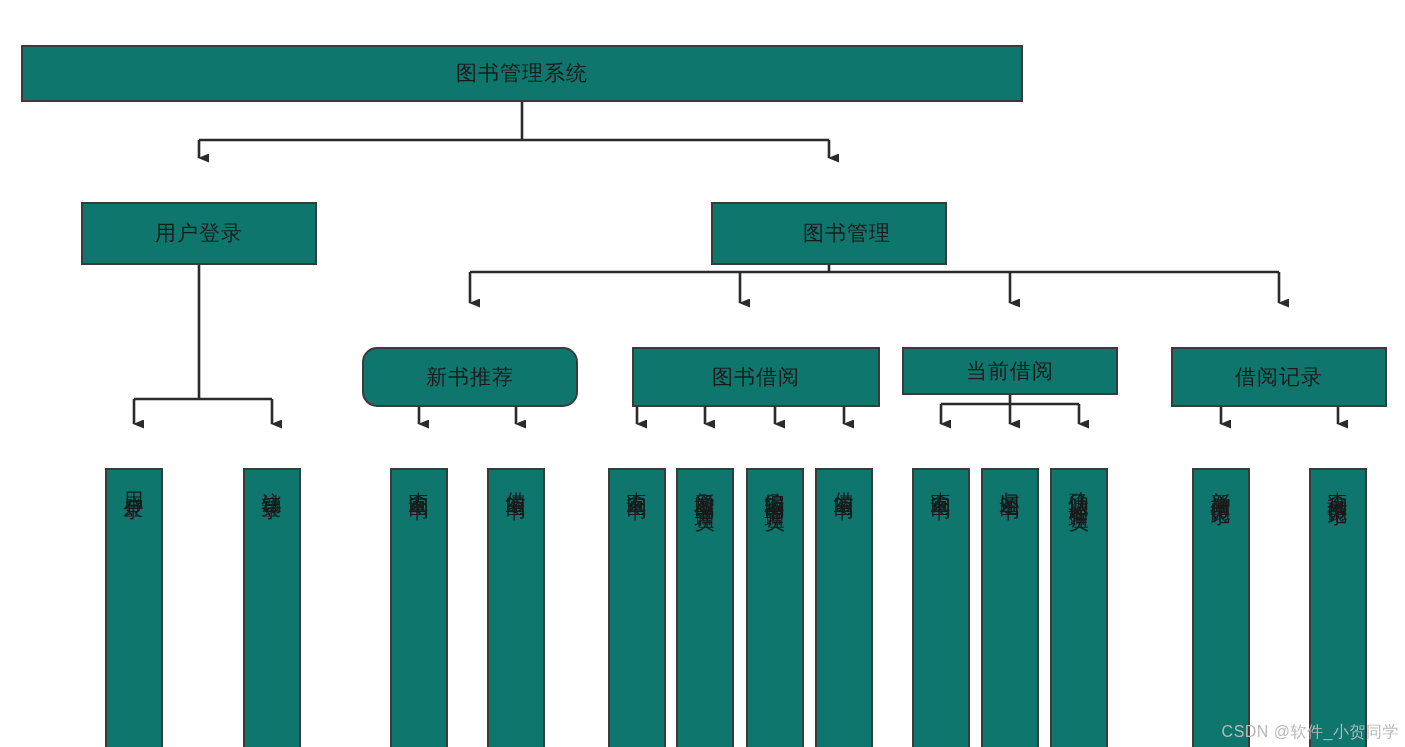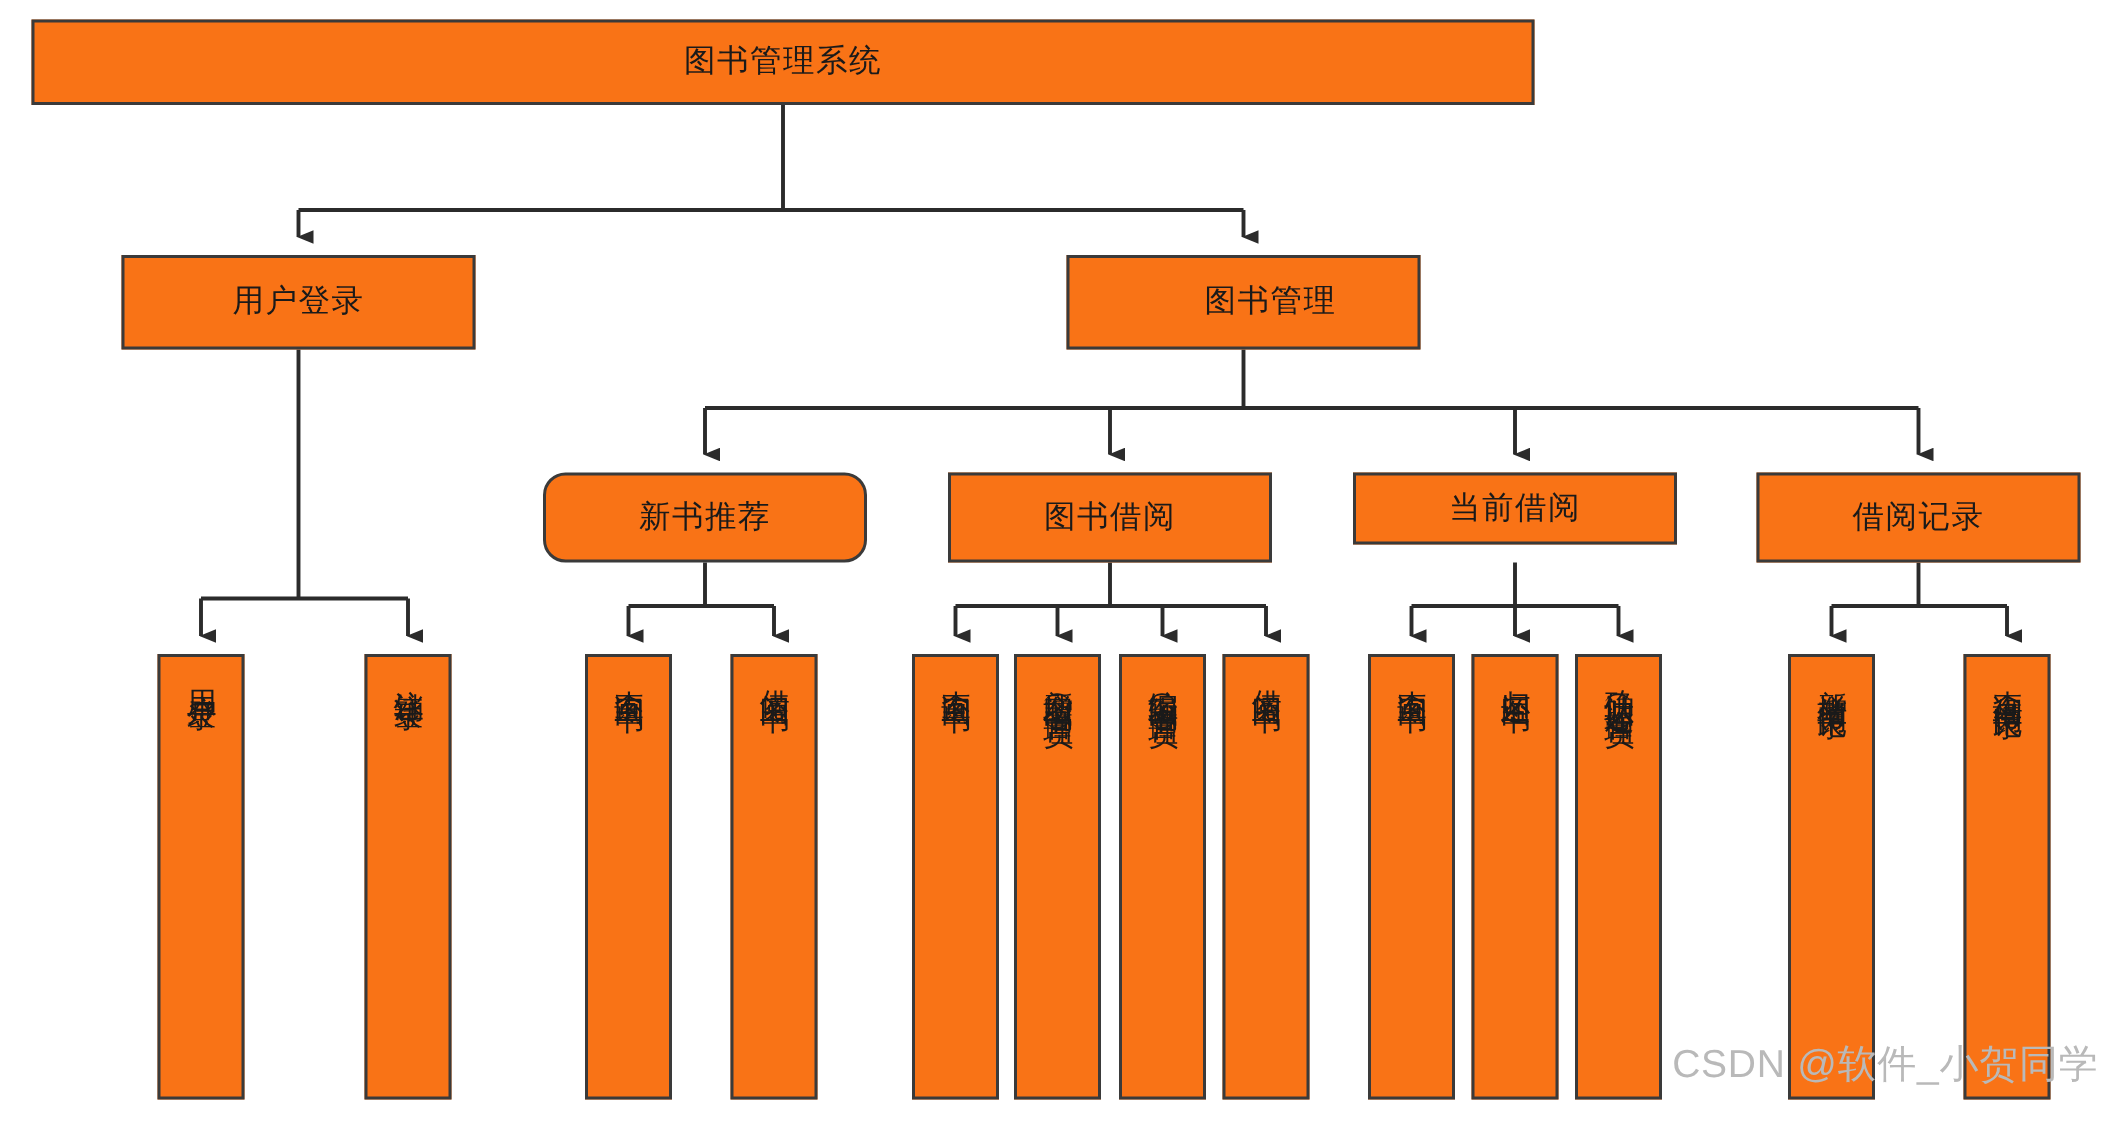--- a/index.html
+++ b/index.html
@@ -9,26 +9,27 @@
     background:#ffffff;
     font-family:"Liberation Sans","DejaVu Sans",sans-serif;
     overflow:hidden;
     position:relative;
   }
   #diagram-root{position:absolute;left:0;top:0;width:1405px;height:747px;}
   #edge-layer{position:absolute;left:0;top:0;width:1405px;height:747px;z-index:1;}
   .node{
     position:absolute;
     box-sizing:border-box;
-    background:#f97316;
+    background:#0f766e;
     border:2.5px solid #3a3a3a;
     z-index:2;
     display:flex;
     align-items:center;
     justify-content:center;
+    margin-top:32px;
   }
   .node-label{
     color:#1a1a1a;
     font-size:21px;
     line-height:1.25;
     letter-spacing:1px;
     white-space:nowrap;
     user-select:none;
   }
   .node.leaf{
@@ -41,24 +42,24 @@
     text-orientation:upright;
     font-size:20px;
     letter-spacing:3px;
     white-space:normal;
     line-height:1;
     max-height:284px;
   }
   #watermark{
     position:absolute;
     right:6px;
-    bottom:20px;
+    bottom:4px;
     z-index:5;
     color:#b9b9b9;
-    font-size:26px;
+    font-size:16px;
     letter-spacing:0.5px;
     white-space:nowrap;
     user-select:none;
   }
 </style>
 </head>
 <body>
 
 <div id="diagram-root">
 
@@ -119,21 +120,21 @@
   <div class="node" style="left:81px;top:170px;width:236px;height:63px;">
     <span class="node-label">用户登录</span>
   </div>
   <div class="node" style="left:711px;top:170px;width:236px;height:63px;padding-left:36px;">
     <span class="node-label">图书管理</span>
   </div>
 
   <div class="node" style="left:362px;top:315px;width:216px;height:60px;border-radius:15px;">
     <span class="node-label">新书推荐</span>
   </div>
-  <div class="node" style="left:632px;top:315px;width:216px;height:60px;">
+  <div class="node" style="left:632px;top:315px;width:248px;height:60px;">
     <span class="node-label">图书借阅</span>
   </div>
   <div class="node" style="left:902px;top:315px;width:216px;height:48px;">
     <span class="node-label">当前借阅</span>
   </div>
   <div class="node" style="left:1171px;top:315px;width:216px;height:60px;">
     <span class="node-label">借阅记录</span>
   </div>
 
   <div class="node leaf" style="left:105px;top:436px;width:58px;height:297px;">

